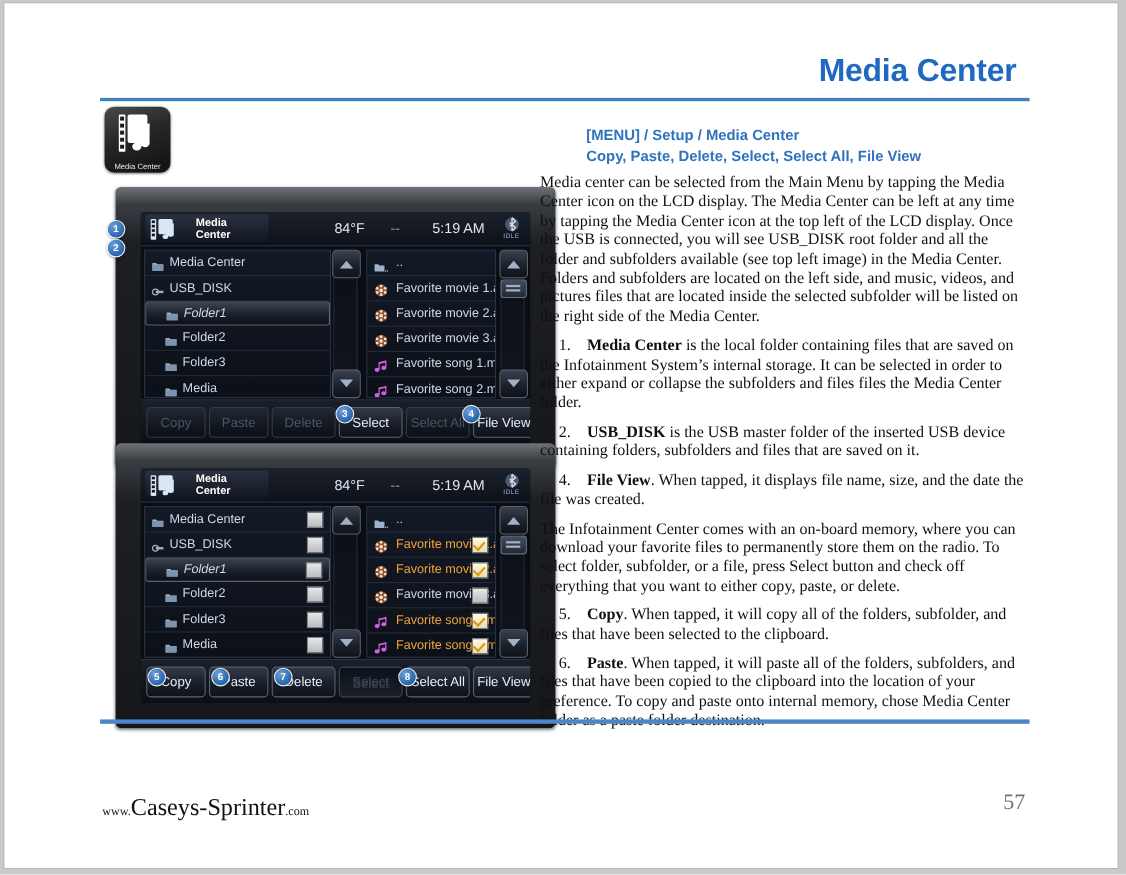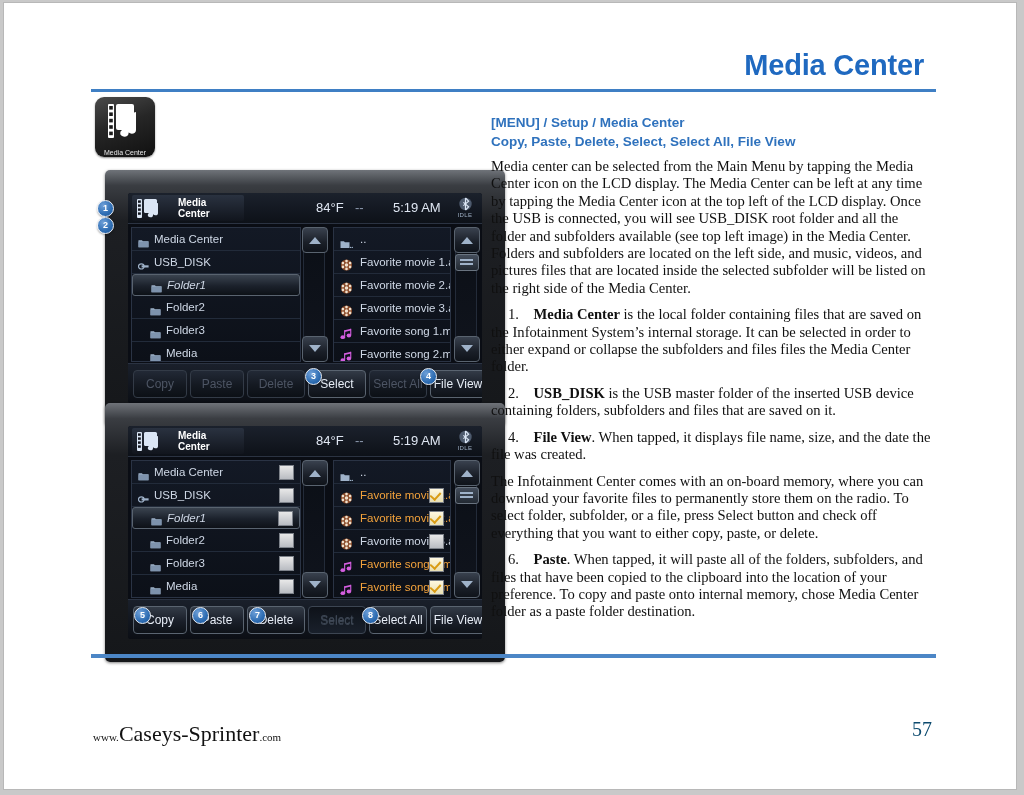--- a/index.html
+++ b/index.html
@@ -50,21 +50,21 @@
     text-align:center;font-size:7px;color:#e8e8e8;
     font-family:"Liberation Sans",sans-serif;
   }
 
   
   .text-col{
     position:absolute;left:487px;top:110px;width:445px;
   }
   .bc{
     font-size:13.5px;font-weight:bold;color:#2f72bd;
-    line-height:19px;font-family:"Liberation Sans",sans-serif;
+    line-height:19px;font-family:"Liberation Sans",sans-serif;margin-left:42px;
   }
   .bc2{margin-bottom:7px;}
   .body-p{
     font-family:"Liberation Serif",serif;
     font-size:14.6px;line-height:17.4px;color:#101010;
     margin:0 0 9px 0;text-align:left;
   }
   .body-p.indent{ text-indent:17px; }
   .body-p b{font-weight:bold;}
   .num{font-weight:normal;}
@@ -95,21 +95,21 @@
     position:absolute;left:4px;top:2px;height:26px;width:112px;
     background:linear-gradient(180deg,#2a3240 0%,#11151d 100%);
     border-radius:2px;
   }
   .sb-logo .film{position:absolute;left:4px;top:3px;}
   .sb-logo .txt{
     position:absolute;left:46px;top:2px;
     color:#ffffff;font-size:10px;font-weight:bold;line-height:11px;
     font-family:"Liberation Sans",sans-serif;
   }
-  .sb-temp{position:absolute;left:188px;top:7px;color:#dfe6f2;font-size:13px;}
+  .sb-temp{position:absolute;left:176px;top:7px;color:#dfe6f2;font-size:13px;}
   .sb-dash{position:absolute;left:227px;top:7px;color:#8e9bb0;font-size:13px;}
   .sb-time{position:absolute;left:265px;top:7px;color:#dfe6f2;font-size:13px;}
   .sb-idle{position:absolute;right:5px;top:2px;width:24px;height:26px;text-align:center;}
   .sb-idle .bt{display:block;margin:1px auto 0;}
   .sb-idle .lbl{display:block;color:#9fb0c6;font-size:6px;letter-spacing:.4px;}
 
   
   .panes{position:relative;height:calc(100% - 30px);}
   .pane{
     position:absolute;top:3px;bottom:42px;
@@ -226,21 +226,21 @@
   .ft-site .big{font-size:22px;}
   .ft-site .sc{font-size:11px;}
   .ft-copy{
     position:absolute;left:0;right:0;top:726px;text-align:center;
     font-family:"Liberation Sans",sans-serif;
     font-size:10px;color:#222;
   }
   .ft-page{
     position:absolute;right:84px;top:715px;
     font-family:"Liberation Serif",serif;
-    font-size:20px;color:#0c4a6e;
+    font-size:20px;color:#737373;
   }
 </style>
 </head>
 <body>
 
 <div class="page">
 
   <div class="page-title">Media Center</div>
   <div class="rule-top"></div>
 
@@ -652,20 +652,21 @@
     <div class="bc">[MENU] / Setup / Media Center</div>
     <div class="bc bc2">Copy, Paste, Delete, Select, Select All, File View</div>
     <p class="body-p">Media center can be selected from the Main Menu by tapping the Media Center icon on the LCD display. The Media Center can be left at any time by tapping the Media Center icon at the top left of the LCD display. Once the USB is connected, you will see USB_DISK root folder and all the folder and subfolders available (see top left image) in the Media Center. Folders and subfolders are located on the left side, and music, videos, and pictures files that are located inside the selected subfolder will be listed on the right side of the Media Center.</p>
     <div id="list-1">
         <p class="body-p indent"><span class="num">1. </span><b>Media Center</b><span> is the local folder containing files that are saved on the Infotainment System’s internal storage. It can be selected in order to either expand or collapse the subfolders and files files the Media Center folder.</span></p>
         <p class="body-p indent"><span class="num">2. </span><b>USB_DISK</b><span> is the USB master folder of the inserted USB device containing folders, subfolders and files that are saved on it.</span></p>
         <p class="body-p indent"><span class="num">4. </span><b>File View</b><span>. When tapped, it displays file name, size, and the date the file was created.</span></p>
       </div>
     <p class="body-p">The Infotainment Center comes with an on-board memory, where you can download your favorite files to permanently store them on the radio. To select folder, subfolder, or a file, press Select button and check off everything that you want to either copy, paste, or delete.</p>
     <div id="list-2">
+        <p class="body-p indent"><span class="num">5. </span><b>Copy</b><span>. When tapped, it will copy all of the folders, subfolder, and files that have been selected to the clipboard.</span></p>
         <p class="body-p indent"><span class="num">6. </span><b>Paste</b><span>. When tapped, it will paste all of the folders, subfolders, and files that have been copied to the clipboard into the location of your preference. To copy and paste onto internal memory, chose Media Center folder as a paste folder destination.</span></p>
       </div>
   </div>
 
   <div class="rule-bottom"></div>
 
   <div class="ft-site"><span class="sc">www.</span><span class="big">Caseys-Sprinter</span><span class="sc">.com</span></div>
   <div class="ft-page">57</div>
 
 </div>

